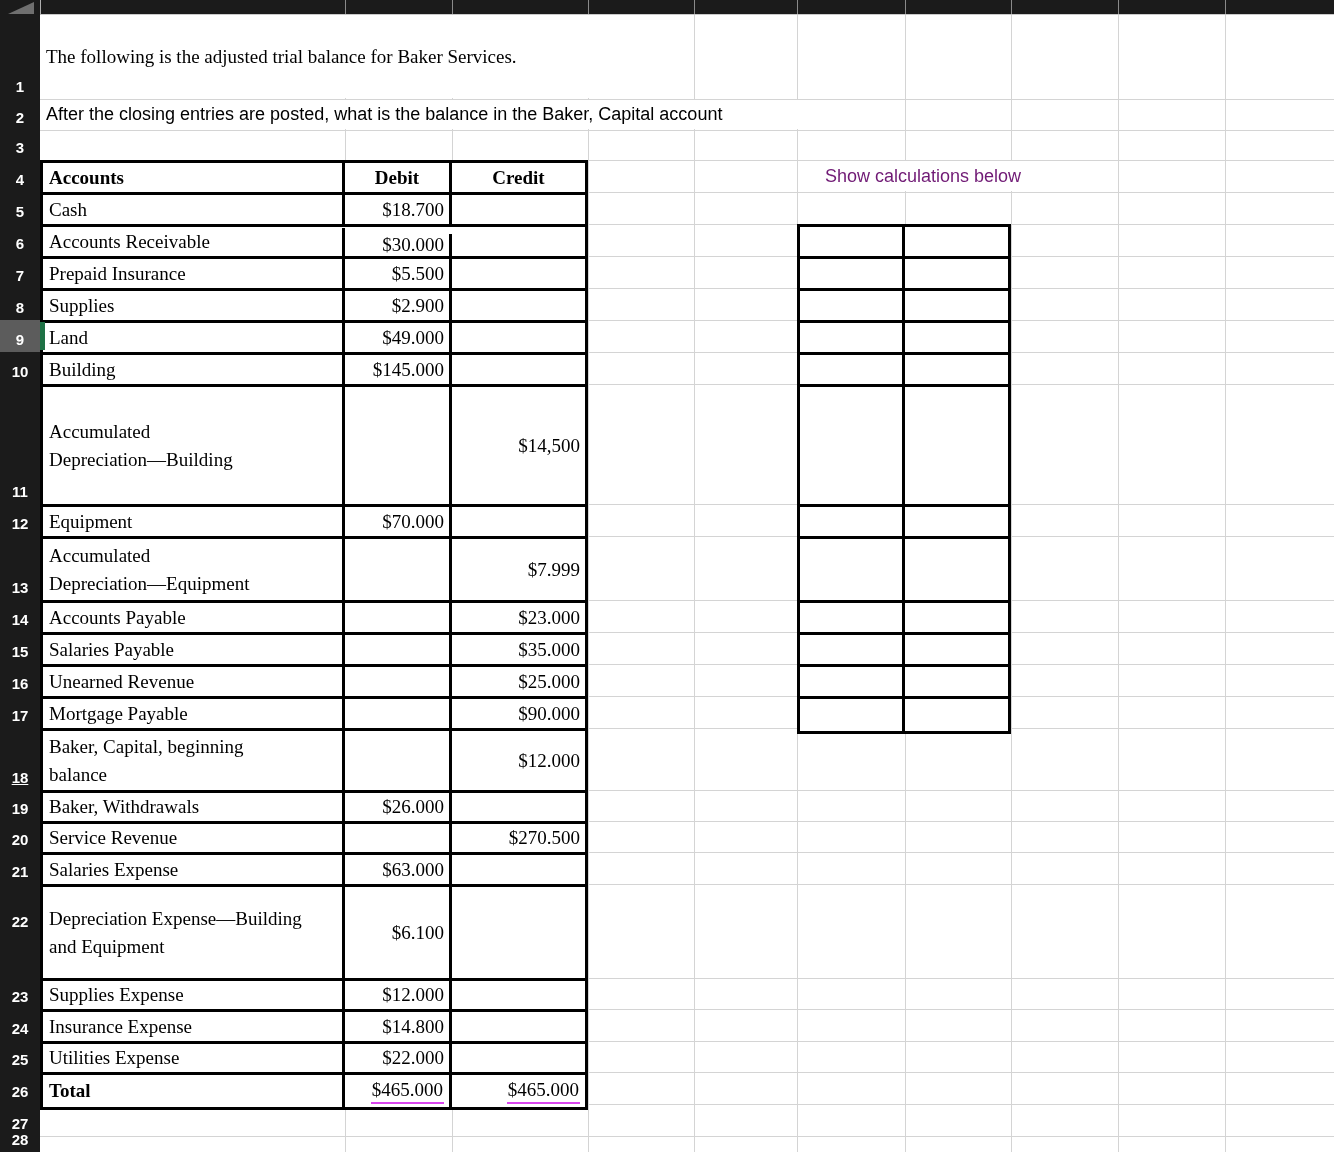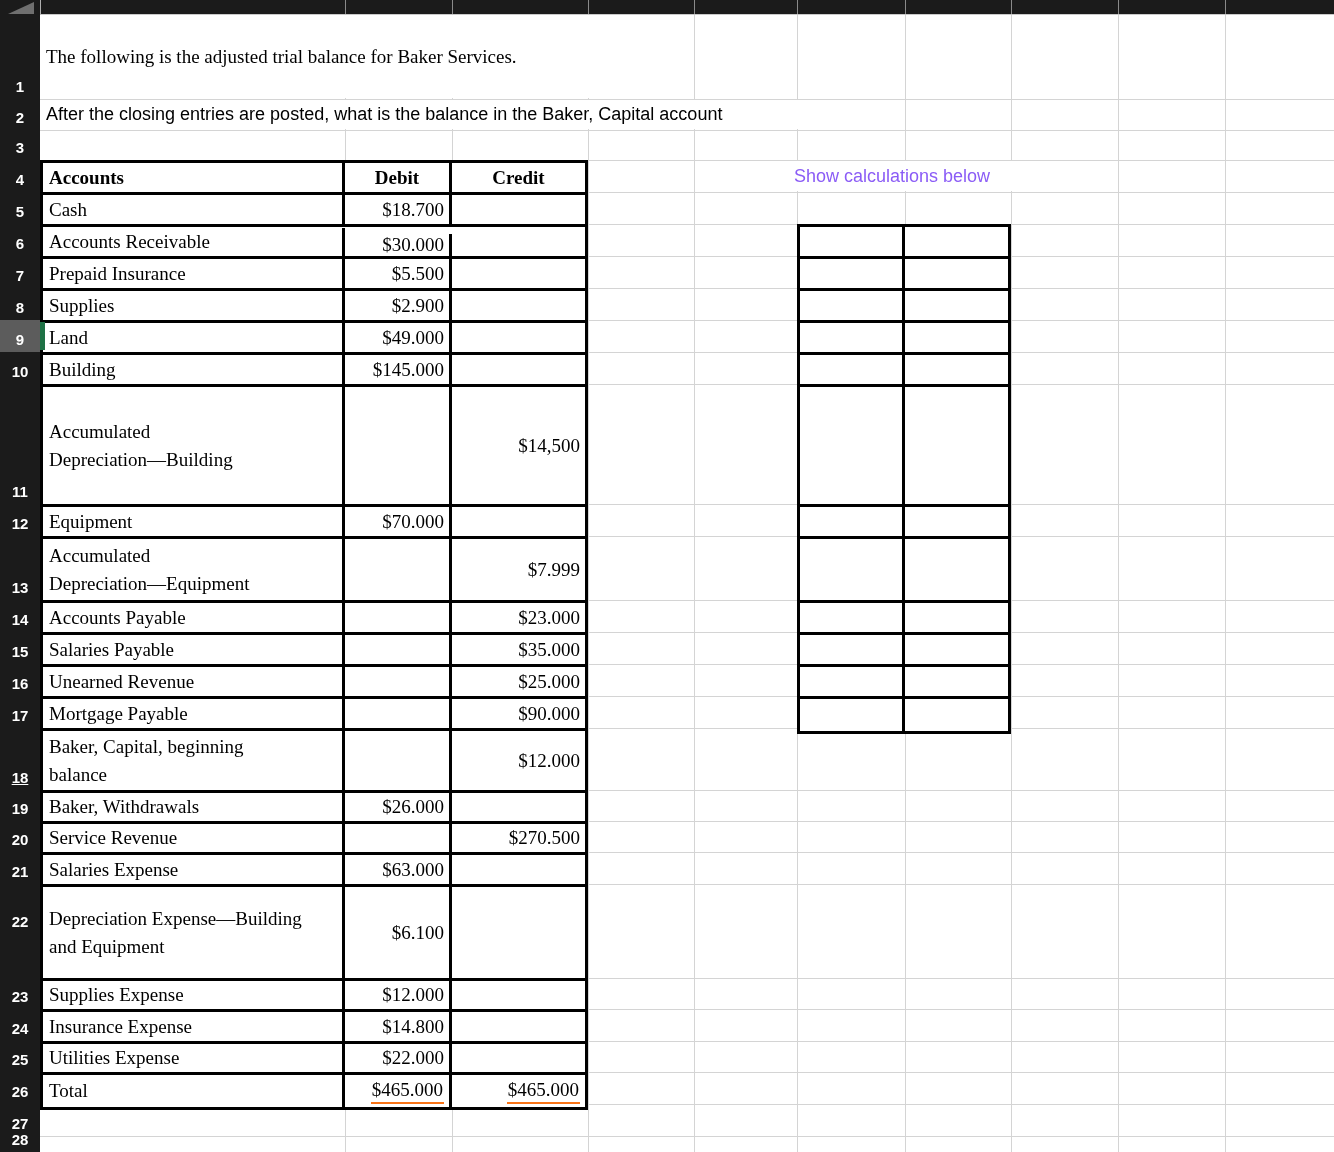--- a/index.html
+++ b/index.html
@@ -26,31 +26,31 @@
        box-sizing:border-box;z-index:4;font-family:"Liberation Serif",serif;font-size:19px;color:#000;}
   .trow{display:flex;box-sizing:border-box;border-bottom:3px solid #000;}
   .trow.last{border-bottom:none;}
   .ca{width:302px;box-sizing:border-box;border-right:3px solid #000;display:flex;align-items:center;
       padding-left:6px;white-space:pre-line;line-height:28px;}
   .cb{width:107px;box-sizing:border-box;border-right:3px solid #000;display:flex;align-items:center;
       justify-content:flex-end;padding-right:5px;}
   .cc{flex:1;display:flex;align-items:center;justify-content:flex-end;padding-right:5px;}
   .hdr .ca{font-weight:bold;}
   .hdr .cb,.hdr .cc{font-weight:bold;justify-content:center;padding-right:0;}
-  .bold{font-weight:normal;}
-  .u{border-bottom:2px solid #f97316;padding:0 1px 1px 1px;}
+  .bold{font-weight:bold;}
+  .u{border-bottom:2px solid #d946ef;padding:0 1px 1px 1px;}
   #calc{position:absolute;left:797px;top:224px;width:214px;border:3px solid #000;background:#fff;
         box-sizing:border-box;z-index:4;}
   .crow{display:flex;box-sizing:border-box;border-bottom:3px solid #000;}
   .crow.last{border-bottom:none;}
   .cl{width:105px;box-sizing:border-box;border-right:3px solid #000;}
   .cr{flex:1;}
   #activecell{position:absolute;left:40px;top:322px;width:5px;height:28px;background:#1e7145;z-index:6;}
-  #showcalc{position:absolute;left:794px;top:161px;width:232px;height:30px;background:#fff;
-            display:flex;align-items:center;font-size:18px;color:#8b5cf6;z-index:2;}
+  #showcalc{position:absolute;left:825px;top:161px;width:232px;height:30px;background:#fff;
+            display:flex;align-items:center;font-size:18px;color:#701a75;z-index:2;}
 </style>
 </head>
 <body>
 
 <div class="sheet">
   <div id="gridlines">
       <div class="gl-v" style="left: 345px;"></div>
       <div class="gl-v" style="left: 452px;"></div>
       <div class="gl-v" style="left: 588px;"></div>
       <div class="gl-v" style="left: 694px;"></div>

